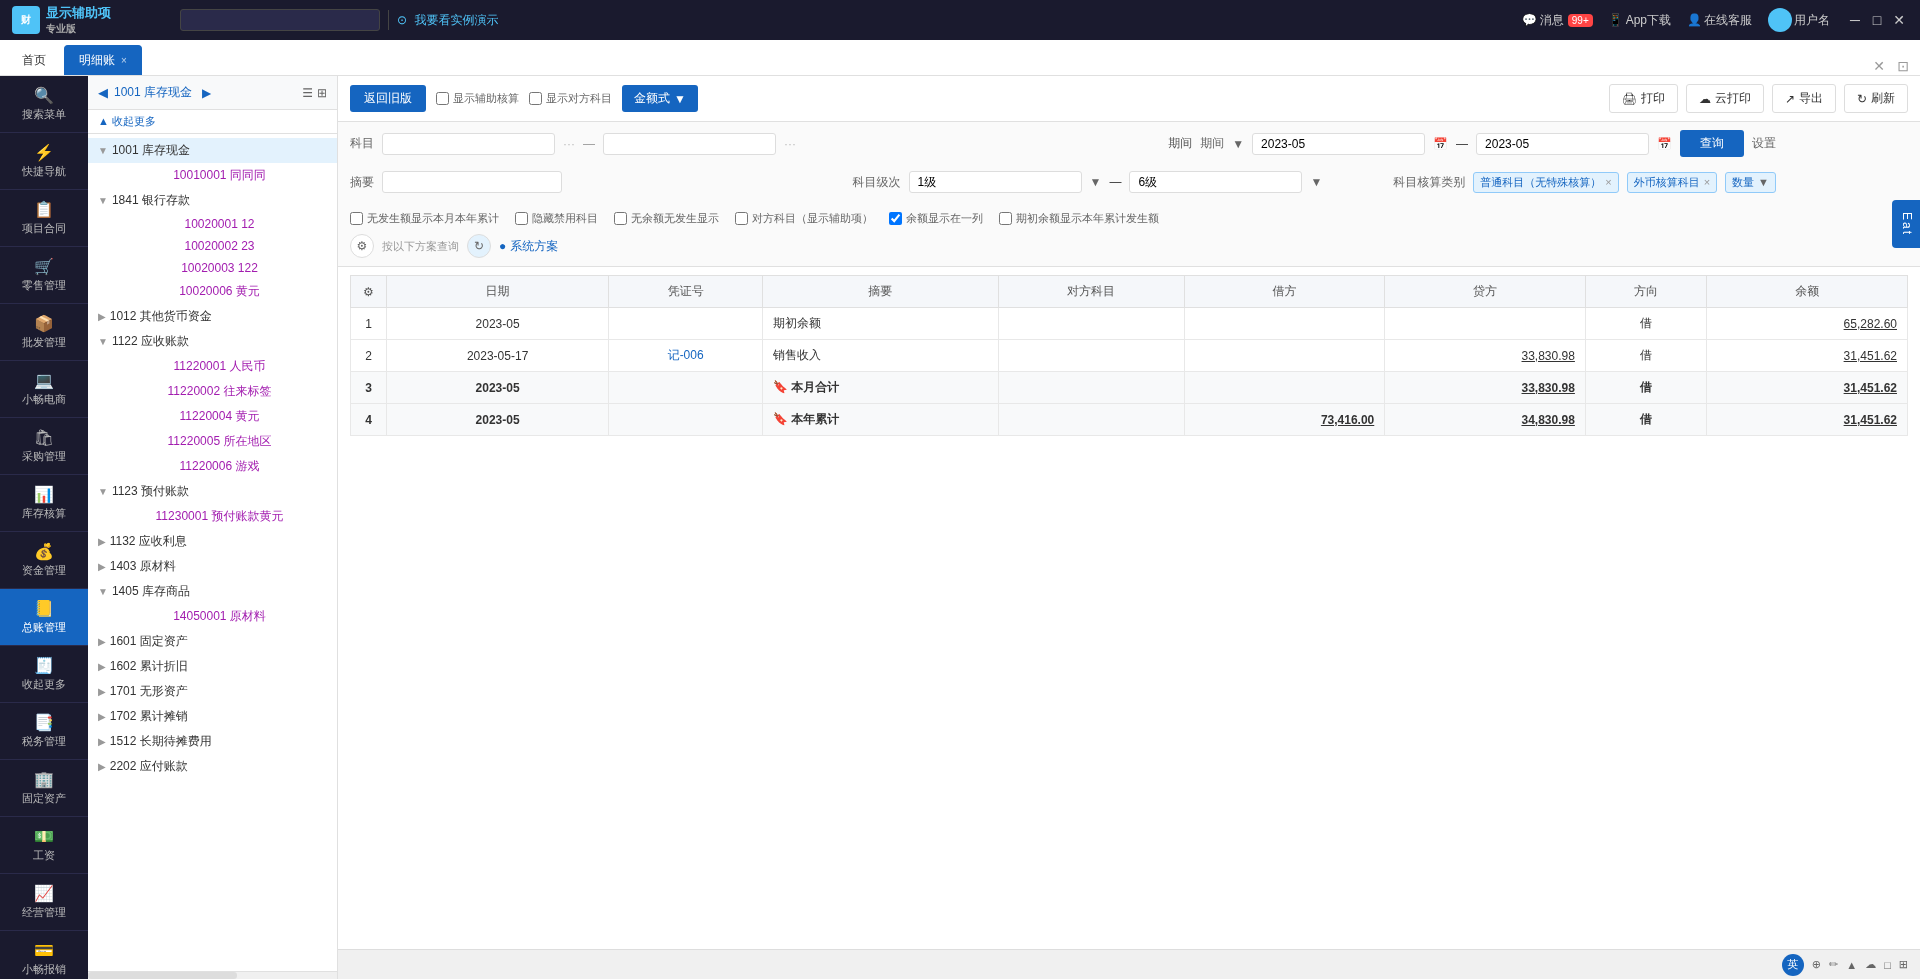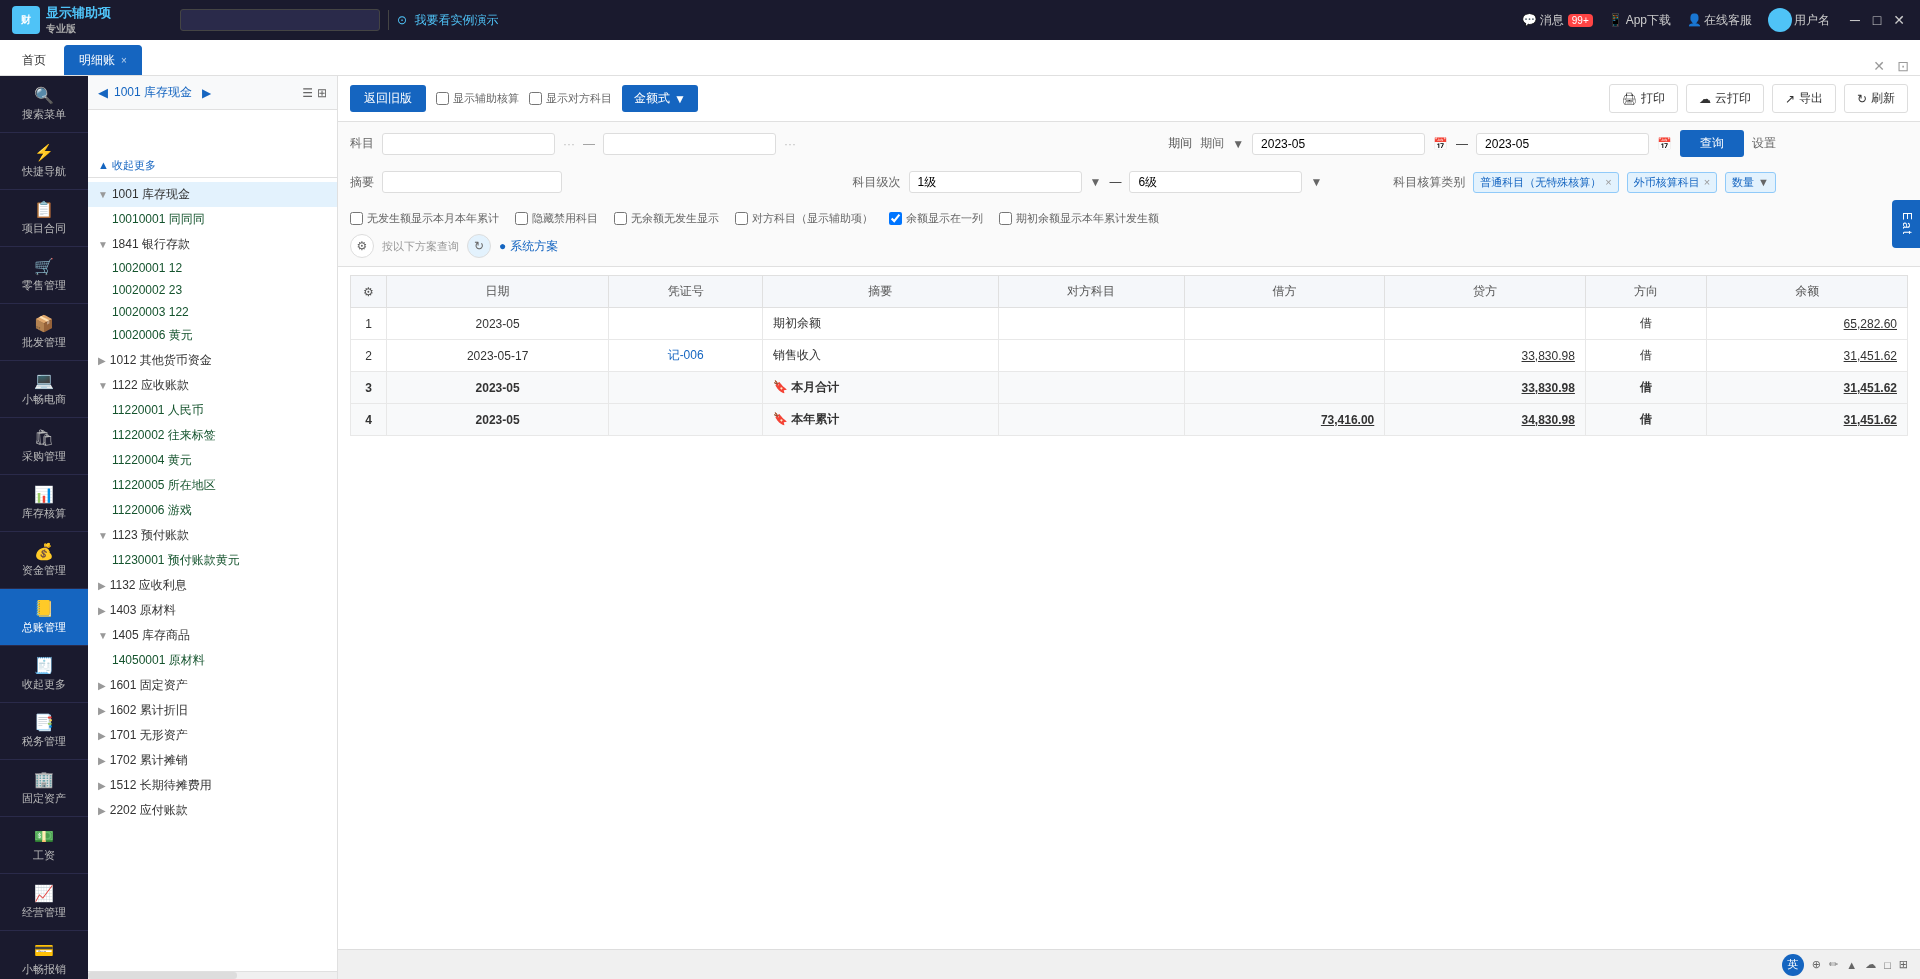--- a/index.html
+++ b/index.html
@@ -28,26 +28,26 @@
     .sidebar { width: 88px; background: #1a1a2e; color: #bbb; display: flex; flex-direction: column; }
     .sidebar-item { padding: 10px 4px; text-align: center; cursor: pointer; font-size: 11px; border-bottom: 1px solid #2a2a4a; }
     .sidebar-item.active { background: #1565c0; color: #fff; }
     .sidebar-icon { font-size: 16px; margin-bottom: 2px; }
 
     
     .account-tree { width: 250px; background: #fff; border-right: 1px solid #e0e0e0; display: flex; flex-direction: column; overflow: hidden; }
     .tree-header { padding: 8px 10px; background: #f8f9fa; border-bottom: 1px solid #e0e0e0; display: flex; align-items: center; gap: 6px; }
     .tree-actions { display: flex; gap: 4px; color: #666; }
     .selected-account { padding: 6px 10px; background: #e3f2fd; border-bottom: 1px solid #e0e0e0; display: flex; align-items: center; gap: 6px; font-size: 12px; color: #1565c0; }
-    .expand-btn { padding: 4px 10px; border-bottom: 1px solid #e0e0e0; font-size: 11px; color: #1565c0; cursor: pointer; margin-top: 44px; }
+    .expand-btn { padding: 4px 10px; border-bottom: 1px solid #e0e0e0; font-size: 11px; color: #1565c0; cursor: pointer; }
     .tree-content { flex: 1; overflow-y: auto; padding: 4px 0; }
     .tree-node { padding: 4px 10px; cursor: pointer; font-size: 12px; display: flex; align-items: center; gap: 4px; }
     .tree-node.selected { background: #e3f2fd; color: #1565c0; }
     .tree-node.parent { font-weight: 500; color: #333; }
-    .tree-node.child { padding-left: 24px; color: #14532d; }
+    .tree-node.child { padding-left: 24px; color: #a21caf; justify-content: center; }
     .tree-node .expand { color: #999; font-size: 10px; }
 
     
     .content { flex: 1; display: flex; flex-direction: column; overflow: hidden; }
     .content-toolbar { padding: 8px 12px; background: #fff; border-bottom: 1px solid #e0e0e0; display: flex; align-items: center; gap: 10px; flex-wrap: wrap; }
     .btn-primary { background: #1565c0; color: #fff; border: none; border-radius: 3px; padding: 5px 14px; font-size: 12px; cursor: pointer; }
     .btn-default { background: #fff; color: #333; border: 1px solid #ddd; border-radius: 3px; padding: 5px 12px; font-size: 12px; cursor: pointer; display: flex; align-items: center; gap: 4px; }
     .btn-dropdown { background: #1565c0; color: #fff; border: none; border-radius: 3px; padding: 5px 12px; font-size: 12px; cursor: pointer; display: flex; align-items: center; gap: 4px; }
     .checkbox-label { display: flex; align-items: center; gap: 4px; font-size: 11px; color: #666; cursor: pointer; white-space: nowrap; }
     .toolbar-right { margin-left: auto; display: flex; align-items: center; gap: 8px; }

